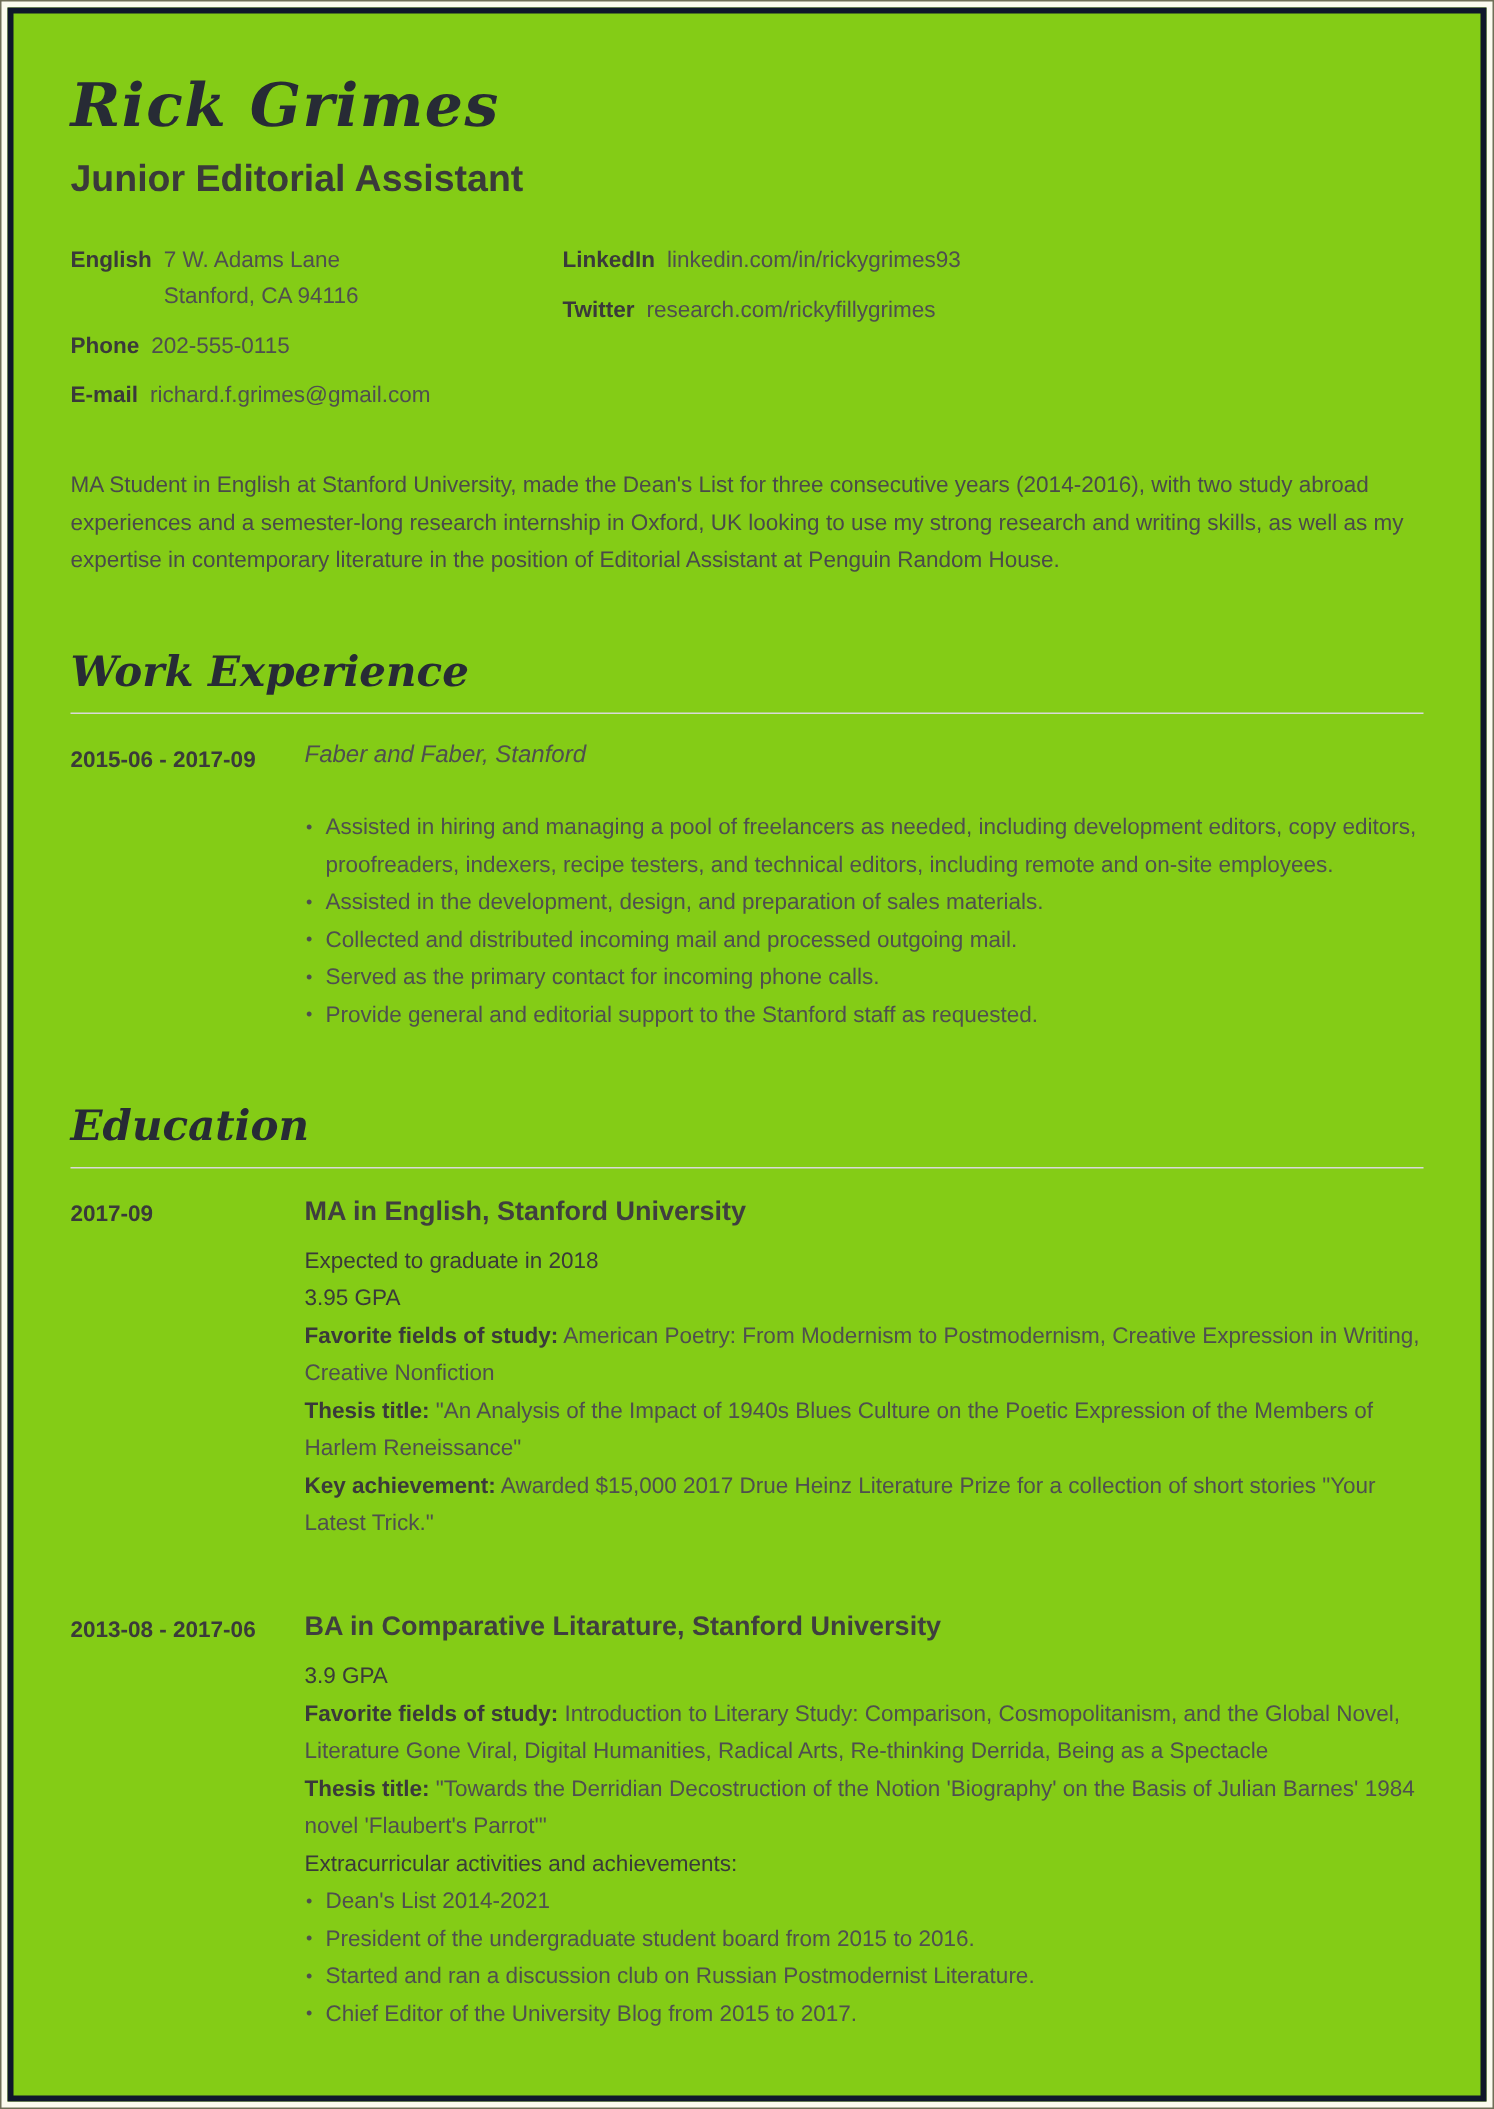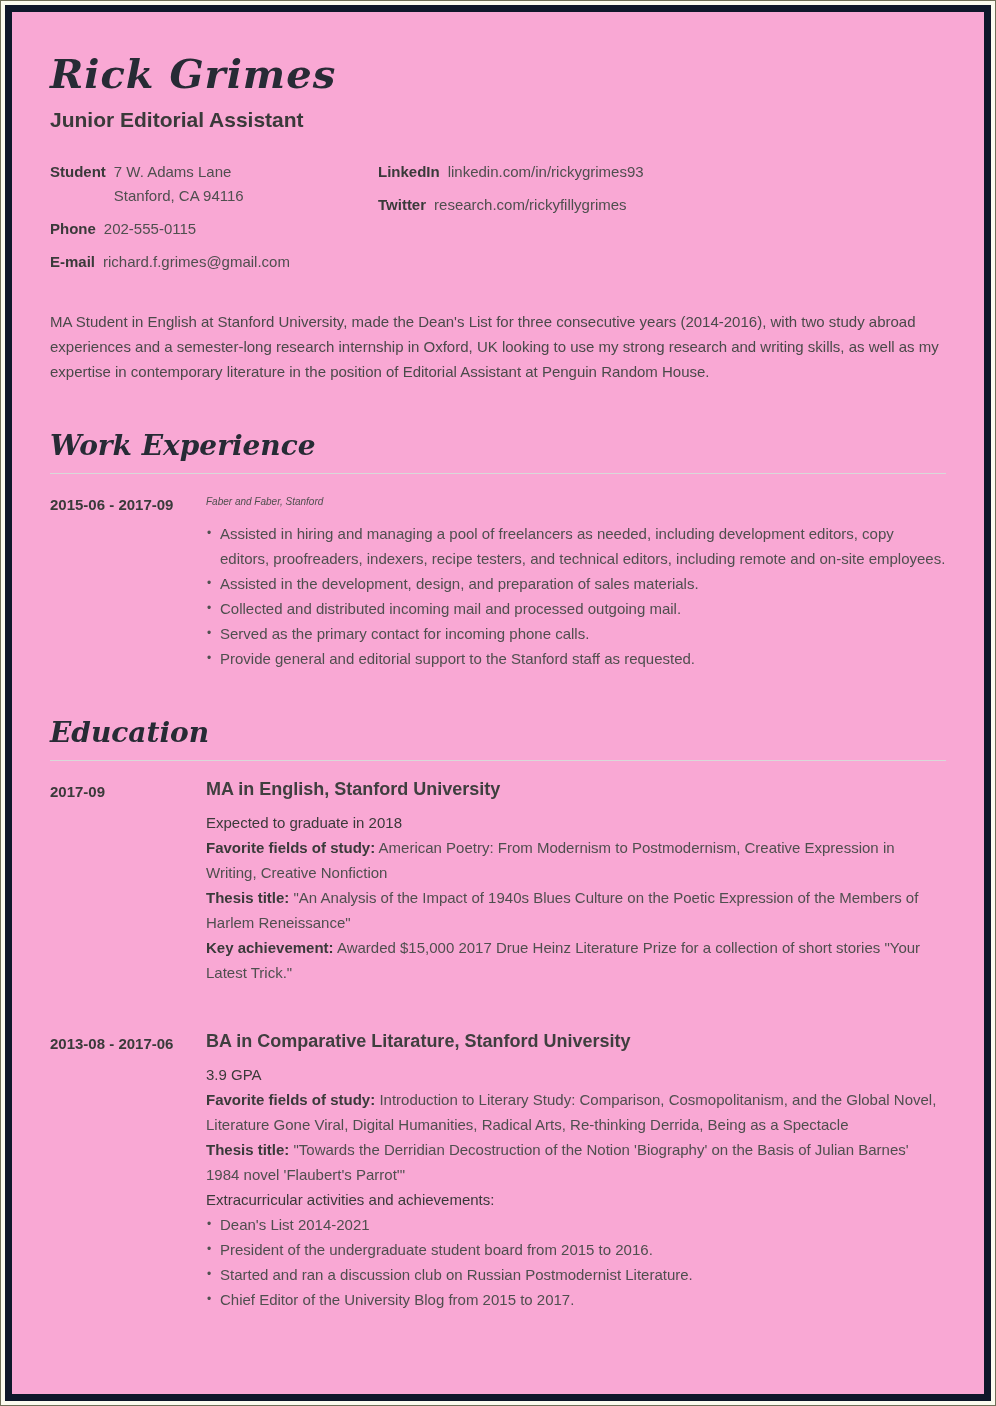--- a/index.html
+++ b/index.html
@@ -8,40 +8,40 @@
     height: 1406px;
     box-sizing: border-box;
     background: #fbfbef;
     border: 1px solid #6f6f58;
     position: relative;
     font-family: "Liberation Sans", sans-serif;
   }
   .page {
     position: absolute;
     top: 4px; left: 4px; right: 4px; bottom: 4px;
-    background: #f9a8d4;
-    border: 7px solid #0f172a;
+    background: #84cc16;
+    border: 4px solid #0f172a;
     overflow: hidden;
   }
   .content { padding: 40px 38px 0 38px; }
 
   .script {
     font-family: "DejaVu Serif", serif;
     font-style: italic;
     font-weight: bold;
     color: #272b35;
   }
   h1.name {
     font-size: 40px;
     line-height: 1.1;
     margin: 0 0 12px 0;
     letter-spacing: 1px;
   }
   .job-title {
-    font-size: 21px;
+    font-size: 25px;
     font-weight: bold;
     color: #3a3a3a;
     margin: 0 0 28px 0;
   }
 
   .contact { display: flex; margin-bottom: 26px; }
   .contact-col.left { width: 328px; flex-shrink: 0; }
   .contact-row { display: flex; margin-bottom: 9px; font-size: 15px; line-height: 24px; }
   .clabel { font-weight: bold; color: #3a3a3a; margin-right: 8px; white-space: nowrap; }
   .cvalue { color: #4f4f4f; }
@@ -75,24 +75,24 @@
   }
   .entry-body { flex: 1; min-width: 0; }
   .entry-title {
     font-size: 18px;
     font-weight: bold;
     color: #3f3f3f;
     margin: 0 0 9px 0;
     line-height: 24px;
   }
   .company {
-    font-size: 10px;
+    font-size: 16px;
     font-style: italic;
     color: #4f4f4f;
-    margin: 0 0 7px 0;
+    margin: 0 0 23px 0;
     line-height: 24px;
   }
 
   ul.bullets { margin: 0; padding: 0; list-style: none; }
   ul.bullets li {
     position: relative;
     padding-left: 14px;
     font-size: 15px;
     line-height: 25px;
     color: #4f4f4f;
@@ -117,21 +117,21 @@
   <div class="content">
 
     <header>
       <h1 class="name script">Rick Grimes</h1>
       <div class="job-title">Junior Editorial Assistant</div>
     </header>
 
     <section class="contact">
       <div class="contact-col left">
         <div class="contact-row">
-          <span class="clabel">Student</span>
+          <span class="clabel">English</span>
           <span class="cvalue">
             <span style="display:block">7 W. Adams Lane</span>
             <span style="display:block">Stanford, CA 94116</span>
           </span>
         </div>
         <div class="contact-row">
           <span class="clabel">Phone</span>
           <span class="cvalue">202-555-0115</span>
         </div>
         <div class="contact-row">
@@ -174,20 +174,21 @@
 
     <section class="section">
       <h2 class="section-heading script">Education</h2>
       <div class="section-body">
 
         <div class="entry">
           <div class="entry-dates">2017-09</div>
           <div class="entry-body">
             <h3 class="entry-title">MA in English, Stanford University</h3>
             <div class="line bold-line">Expected to graduate in 2018</div>
+            <div class="line bold-line">3.95 GPA</div>
             <div class="line">
               <span class="b">Favorite fields of study:</span>
               <span>American Poetry: From Modernism to Postmodernism, Creative Expression in Writing, Creative Nonfiction</span>
             </div>
             <div class="line">
               <span class="b">Thesis title:</span>
               <span>"An Analysis of the Impact of 1940s Blues Culture on the Poetic Expression of the Members of Harlem Reneissance"</span>
             </div>
             <div class="line">
               <span class="b">Key achievement:</span>

